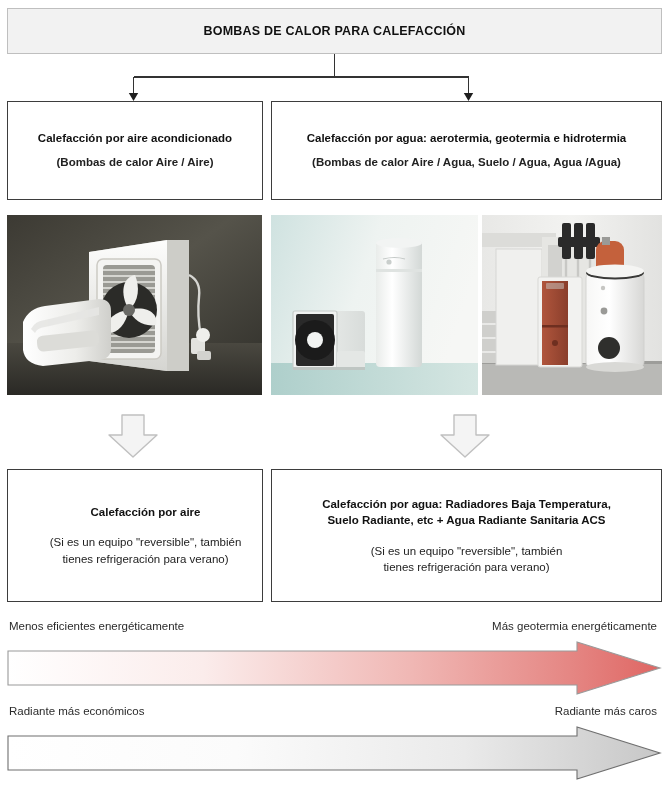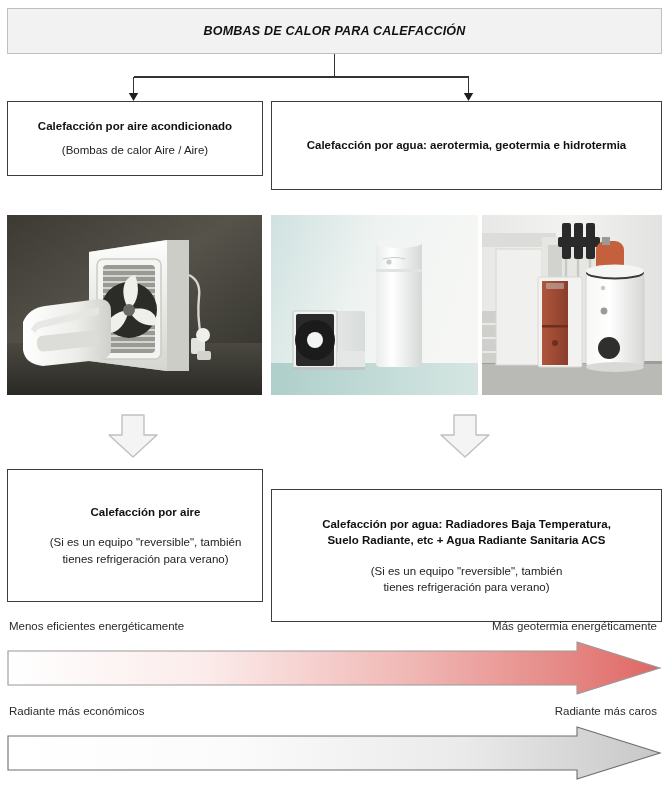--- a/index.html
+++ b/index.html
@@ -36,21 +36,20 @@
     display: flex;
     align-items: center;
     justify-content: center;
   }
   .title-text {
     font-size: 12.5px;
     font-weight: bold;
     letter-spacing: 0.2px;
     color: #111111;
     text-align: center;
-    font-style: italic;
   }
 
   
   .connector-svg {
     position: absolute;
     left: 0;
     top: 52px;
     width: 669px;
     height: 56px;
   }
@@ -64,38 +63,38 @@
     display: flex;
     flex-direction: column;
     align-items: center;
     justify-content: center;
     padding: 4px 8px;
   }
   .cat-box.left {
     left: 7px;
     top: 101px;
     width: 256px;
-    height: 75px;
+    height: 99px;
   }
   .cat-box.right {
     left: 271px;
     top: 101px;
     width: 391px;
-    height: 89px;
+    height: 99px;
   }
   .cat-title {
     font-size: 11.5px;
     font-weight: bold;
     color: #111111;
     text-align: center;
     line-height: 1.35;
   }
   .cat-sub {
     font-size: 11.5px;
-    font-weight: normal;
+    font-weight: bold;
     color: #222222;
     text-align: center;
     line-height: 1.35;
     margin-top: 8px;
   }
 
   
   .photo {
     position: absolute;
     overflow: hidden;
@@ -122,21 +121,21 @@
     box-sizing: border-box;
     border: 1px solid #3d3d3d;
     background: #ffffff;
     display: flex;
     flex-direction: column;
     align-items: center;
     justify-content: center;
     padding: 6px 10px;
   }
   .res-box.left  { left: 7px;   top: 469px; width: 256px; height: 133px; padding-left: 31px; }
-  .res-box.right { left: 271px; top: 489px; width: 391px; height: 133px; }
+  .res-box.right { left: 271px; top: 469px; width: 391px; height: 133px; }
   .res-title {
     font-size: 11.5px;
     font-weight: bold;
     color: #111111;
     text-align: center;
     line-height: 1.4;
   }
   .res-note {
     font-size: 11.5px;
     color: #222222;
@@ -198,20 +197,21 @@
     <polygon points="468.5,49 463.8,41 473.2,41" fill="#1f1f1f"></polygon>
   </svg>
 
   <div class="cat-box left">
     <div class="cat-title">Calefacción por aire acondicionado</div>
     <div class="cat-sub">(Bombas de calor Aire / Aire)</div>
   </div>
 
   <div class="cat-box right">
     <div class="cat-title">Calefacción por agua: aerotermia, geotermia e hidrotermia</div>
+    <div class="cat-sub">(Bombas de calor Aire / Agua, Suelo / Agua, Agua /Agua)</div>
   </div>
 
   <div class="photo p1">
     <svg viewBox="0 0 255 180" preserveAspectRatio="none">
       <defs>
         <linearGradient id="bgDark" x1="0" y1="0" x2="1" y2="1">
           <stop offset="0" stop-color="#3c3a33"></stop>
           <stop offset="0.45" stop-color="#55534a"></stop>
           <stop offset="1" stop-color="#2e2d28"></stop>
         </linearGradient>

